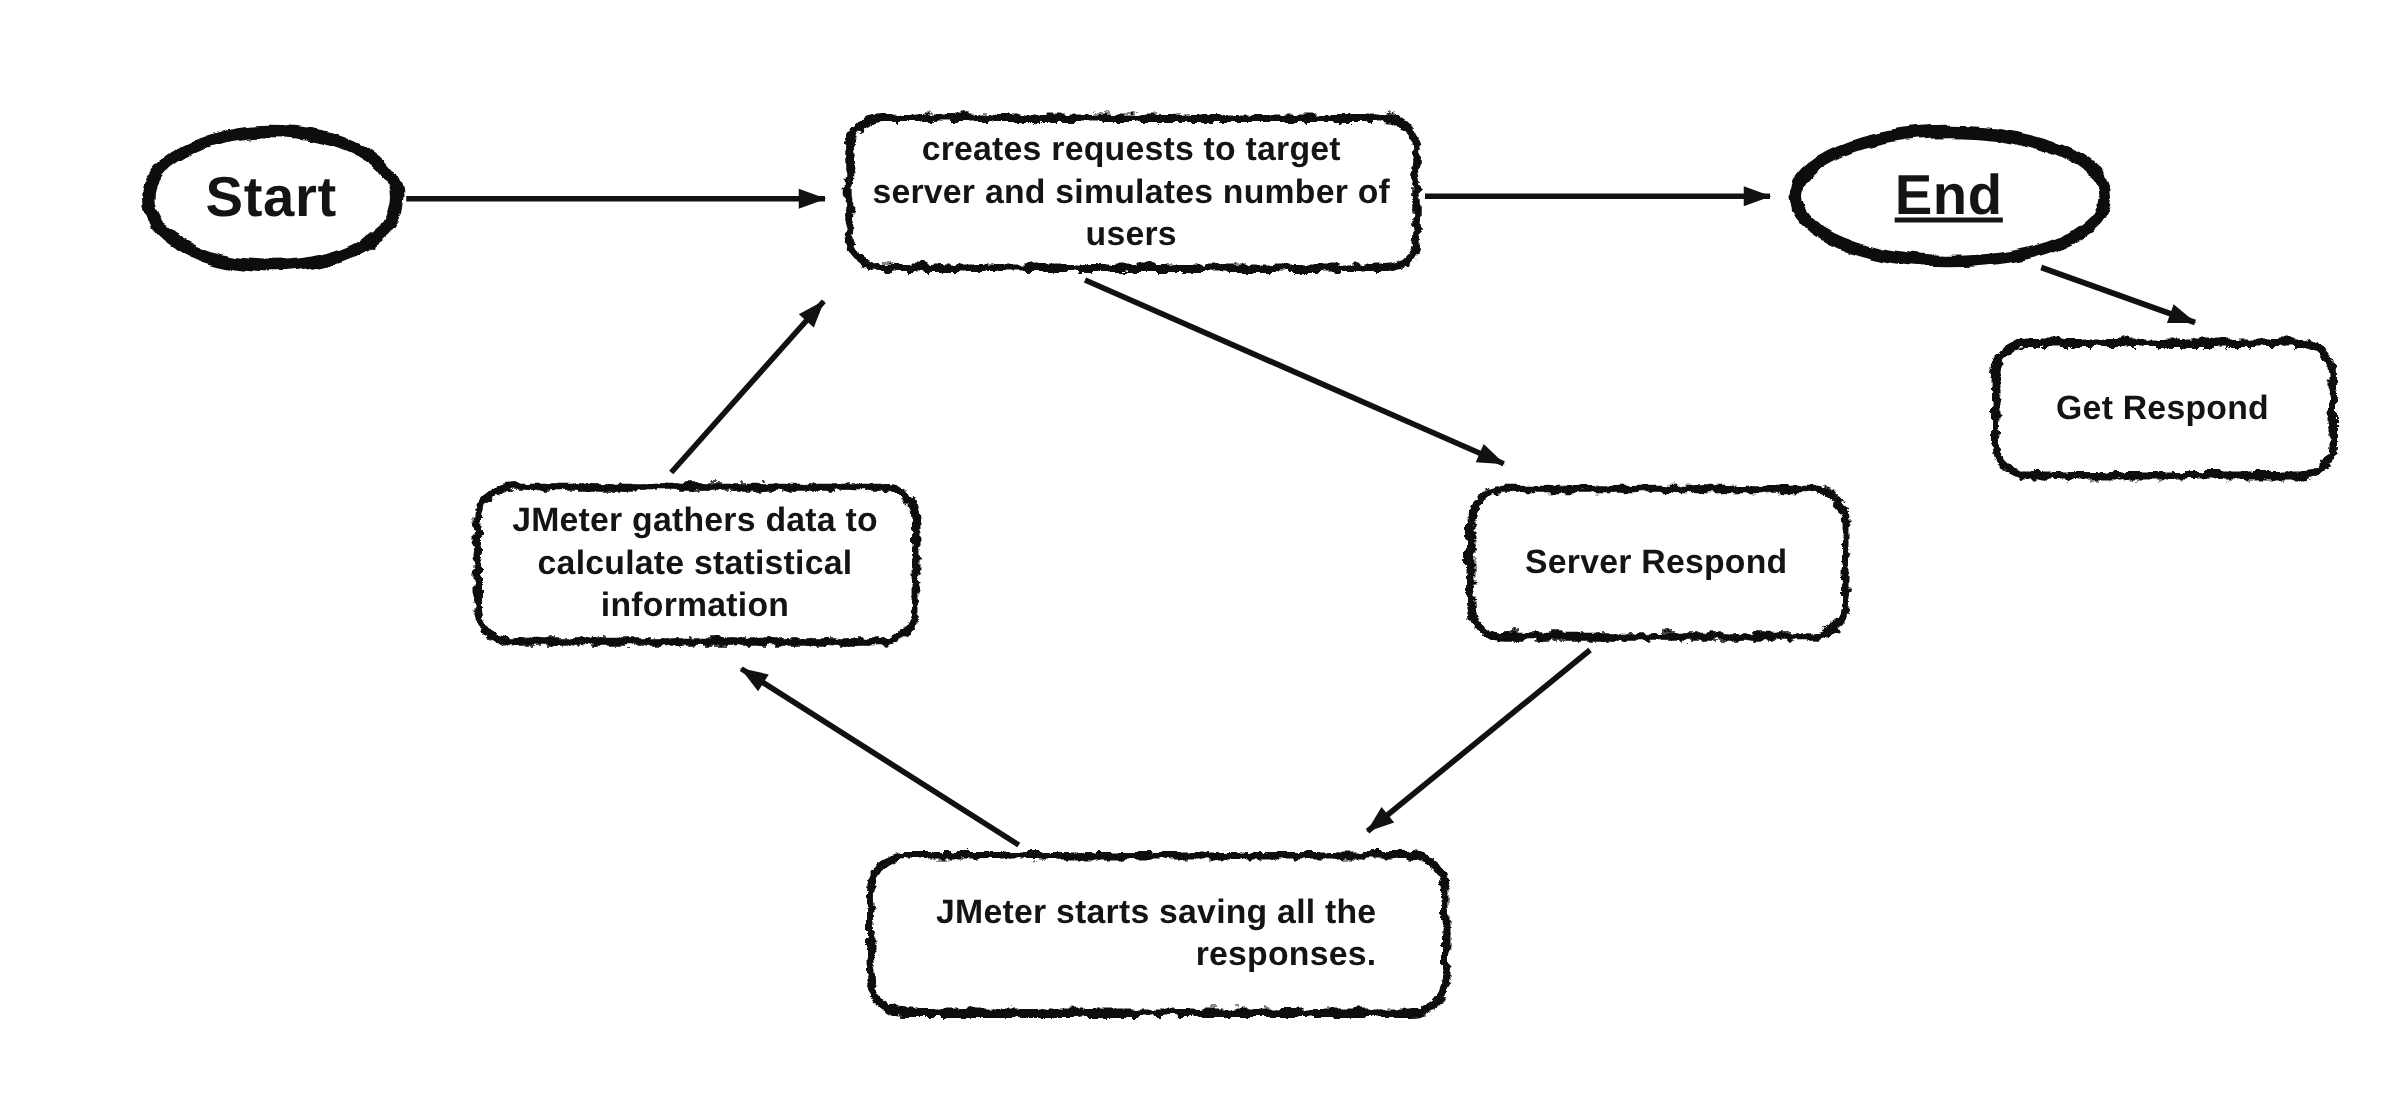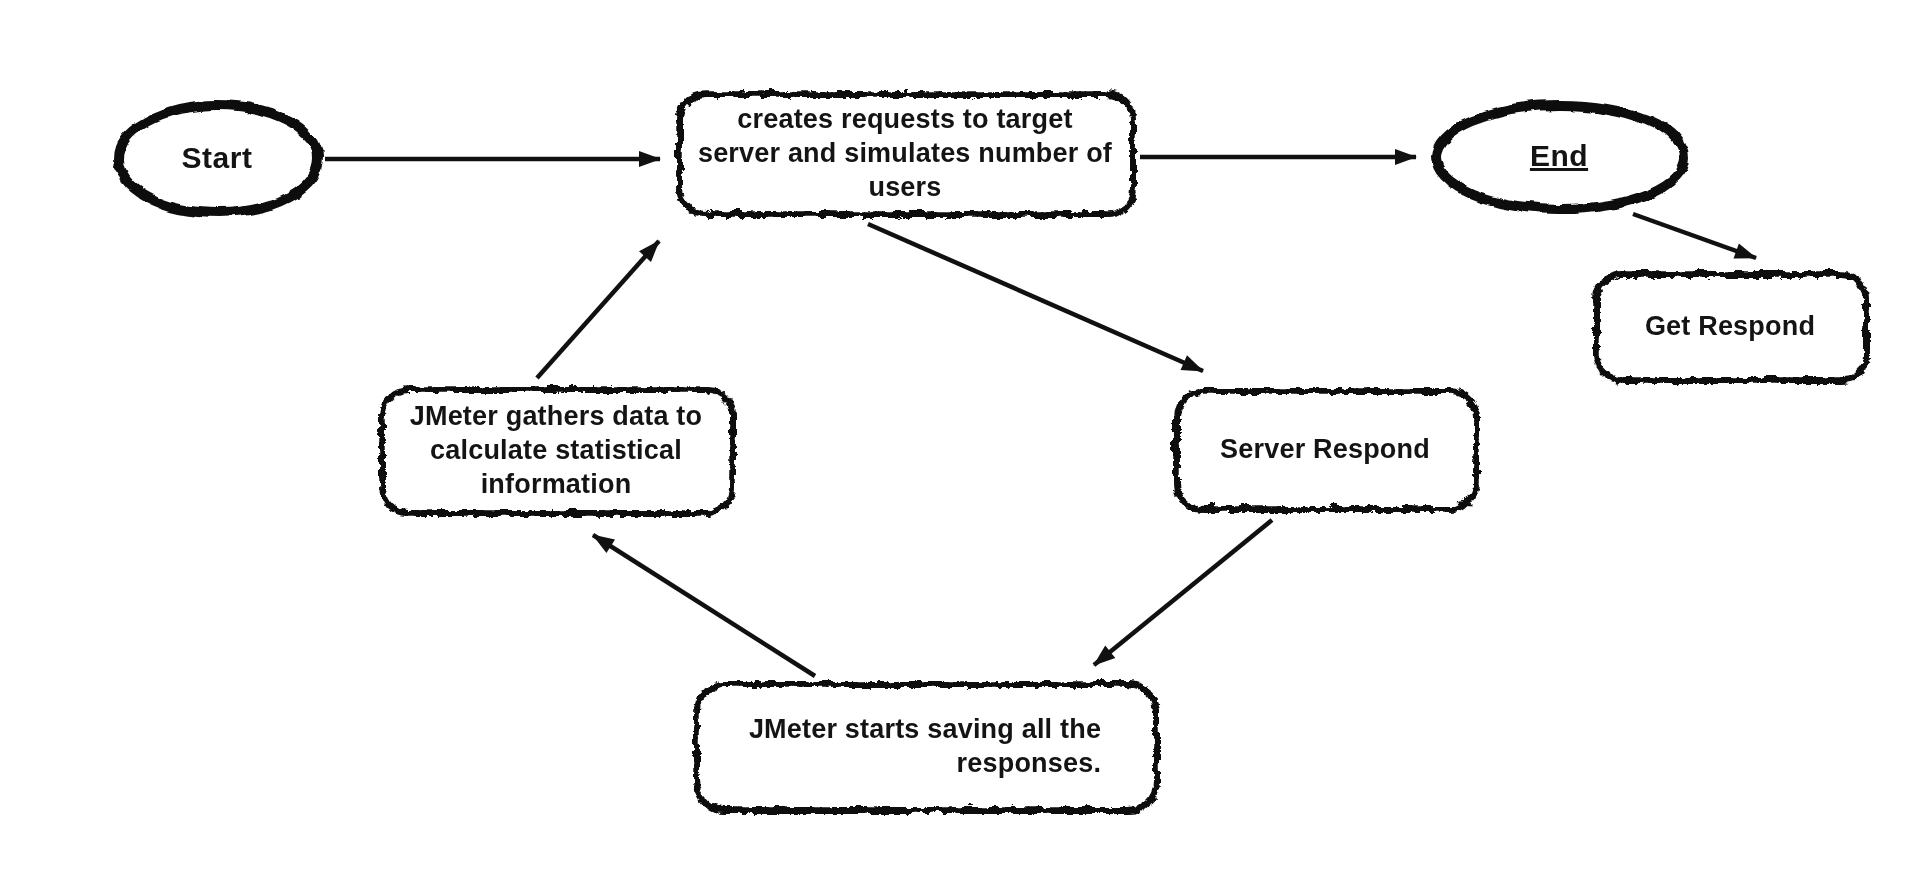--- a/index.html
+++ b/index.html
@@ -28,21 +28,21 @@
     display: flex;
     align-items: center;
     justify-content: center;
     text-align: center;
     font-weight: 700;
     color: #141414;
     white-space: pre-line;
     letter-spacing: 0.2px;
     line-height: 1.26;
   }
-  .label.terminal { font-size: 30px; letter-spacing: 0.5px; }
+  .label.terminal { font-size: 45px; letter-spacing: 0.5px; }
   .label.node { font-size: 27px; }
 </style>
 </head>
 <body>
 
 <div class="stage">
 
   <svg class="diagram" width="1914" height="874" viewBox="0 0 1914 874">
     <defs>
       <filter id="rough-heavy" x="-10%" y="-25%" width="120%" height="150%">

